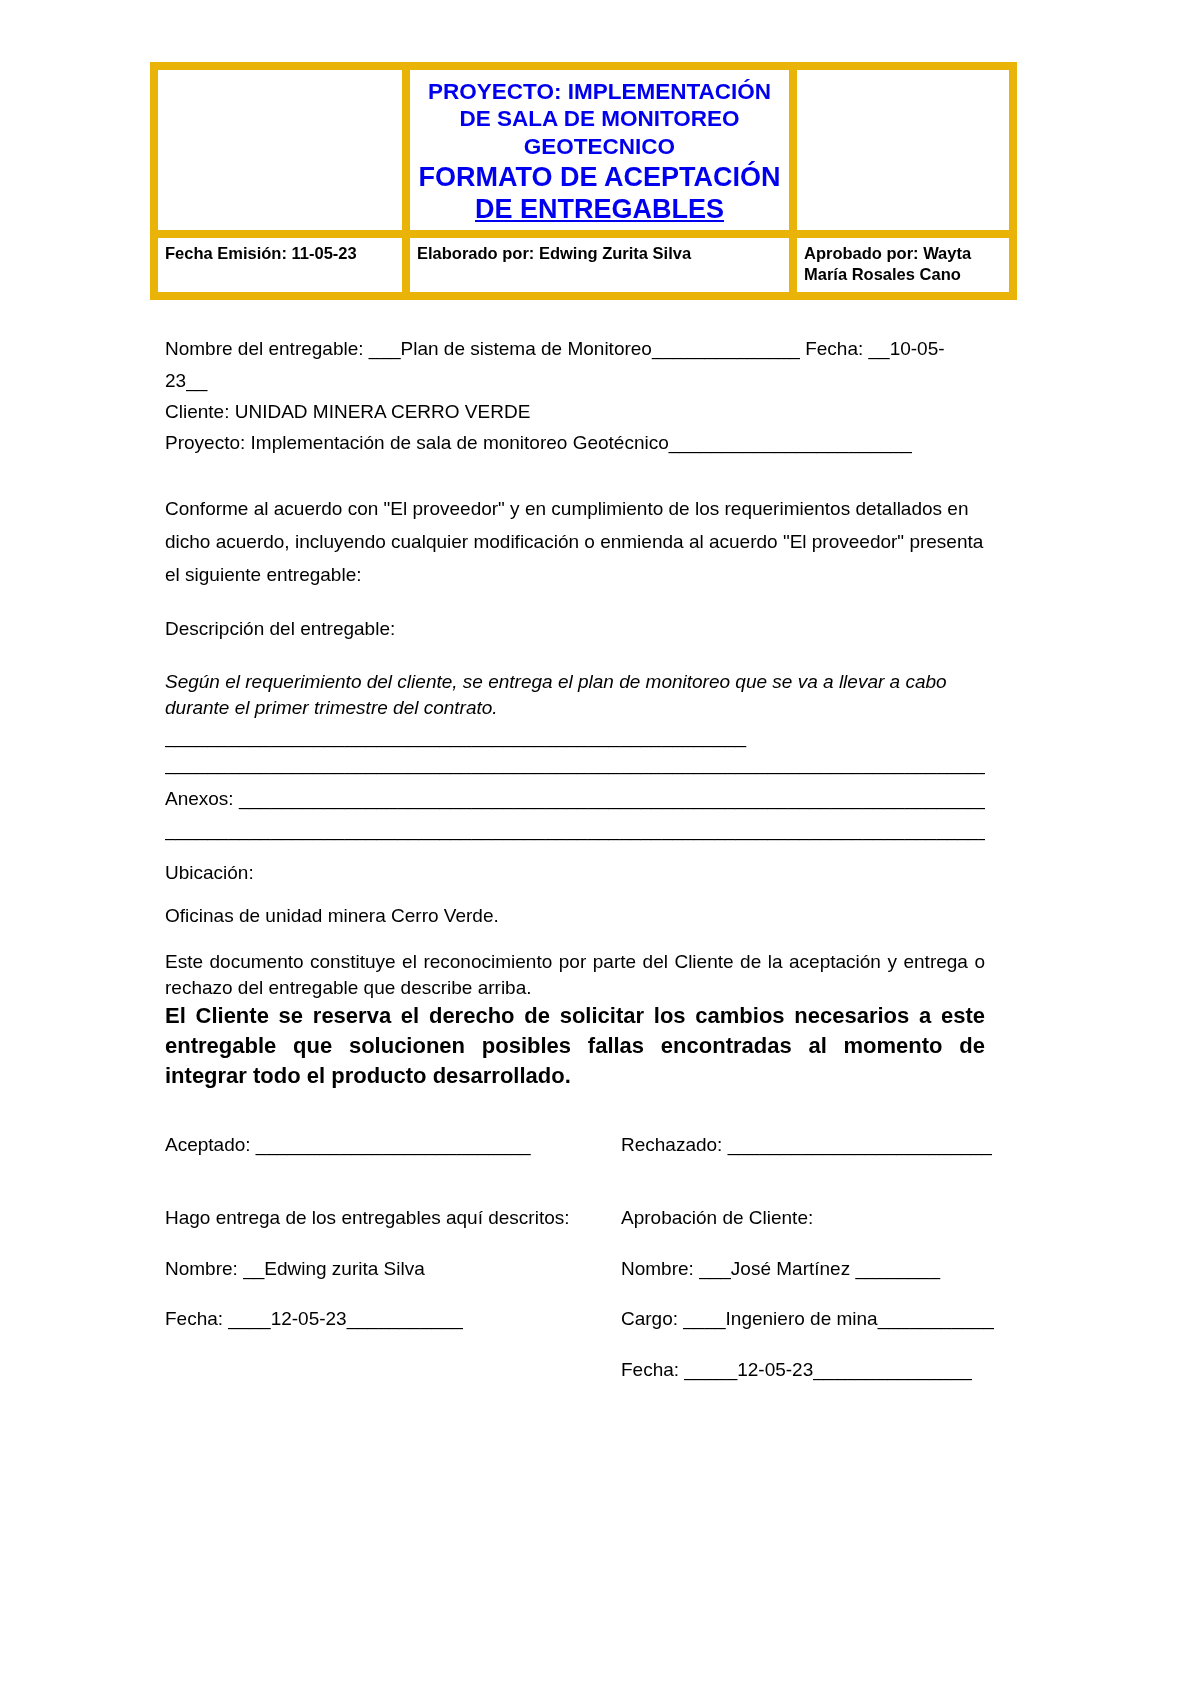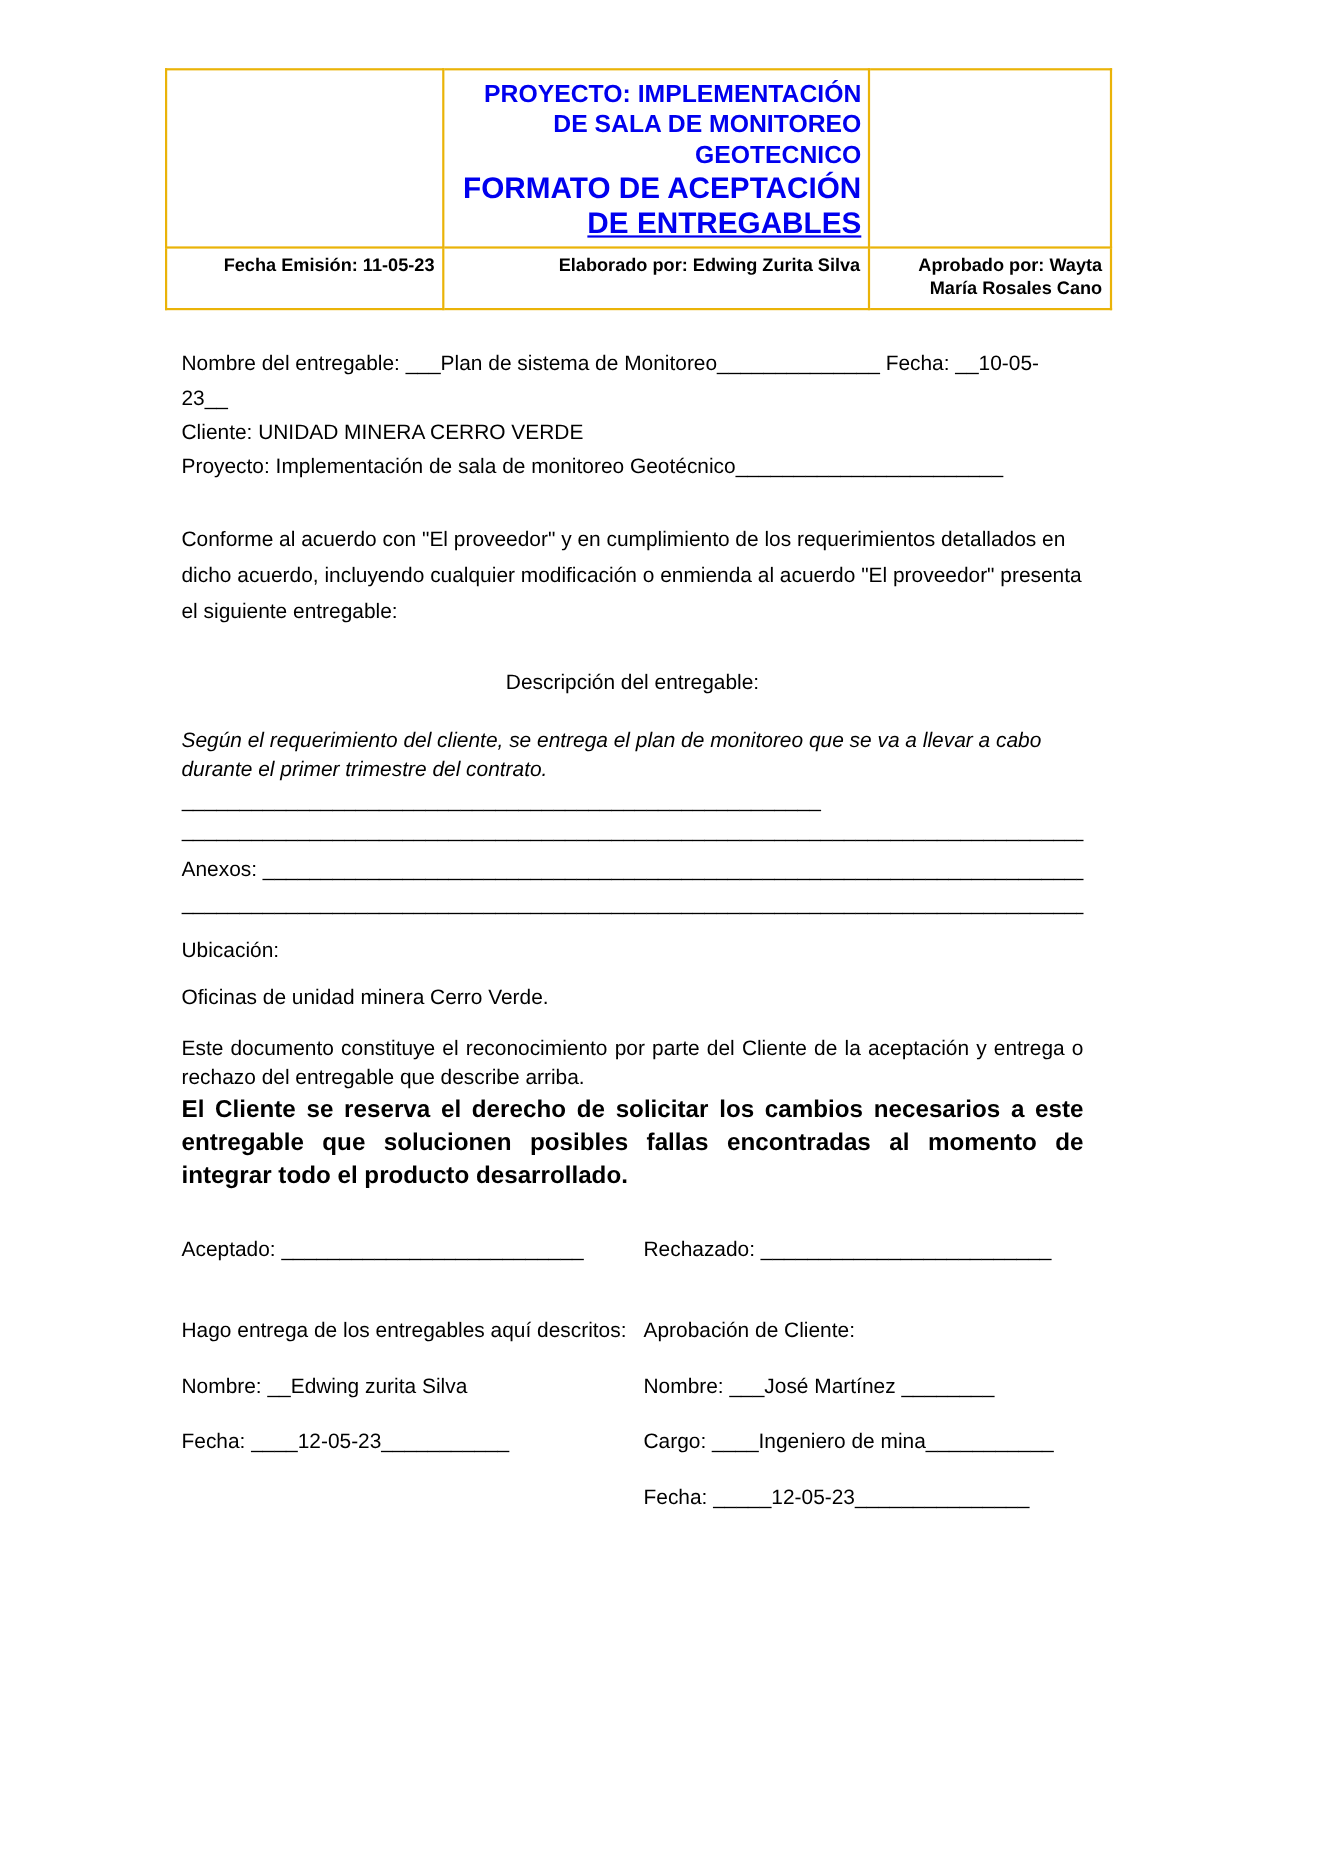--- a/index.html
+++ b/index.html
@@ -13,48 +13,48 @@
   .page {
     box-sizing: border-box;
     width: 1200px; height: 1696px;
     padding: 62px 215px 40px 165px;
     background: #ffffff;
     position: relative;
   }
 
   
   .header-table { border-collapse: collapse; width: 836px; margin-left: -15px; table-layout: fixed; }
-  .header-table td { border: 2px solid #eab308; vertical-align: top; box-sizing: border-box; text-align: right; }
+  .header-table td { border: 8px solid #eab308; vertical-align: top; box-sizing: border-box; }
   .col-a { width: 252px; }
   .col-b { width: 387px; }
   .col-c { width: 220px; }
   .title-cell { text-align: center; padding: 8px 6px 4px; height: 146px; vertical-align: middle; }
   .doc-title { color: var(--title-blue); font-weight: bold; font-size: 22.5px; line-height: 1.22; }
   .doc-subtitle { color: var(--title-blue); font-weight: bold; font-size: 27px; line-height: 1.18; margin-top: 2px; }
   .t-line { display: block; }
   .underlined { text-decoration: underline; }
   .meta-cell { font-weight: bold; font-size: 16.5px; line-height: 1.25; padding: 5px 7px 8px; }
 
   
   .content { width: 820px; }
   p { margin: 0; }
   .line { font-size: 19px; line-height: 1.65; }
   .fields { margin-top: 33px; }
   .intro { font-size: 19px; line-height: 1.75; margin-top: 33px; }
-  .label-line { margin-top: 32px; text-align: center; }
+  .label-line { margin-top: 22px; }
   .desc { font-size: 19px; line-height: 1.4; margin-top: 24px; font-style: italic; }
   .blank { font-size: 19px; line-height: 1.34; white-space: nowrap; overflow: hidden; margin-top: 2px; }
   .anexos-row { font-size: 19px; line-height: 1.65; margin-top: 6px; white-space: nowrap; overflow: hidden; }
   .blank.after-anexos { margin-top: 3px; }
   .ubicacion { margin-top: 14px; }
   .oficinas { margin-top: 12px; }
   .ack { font-size: 19px; line-height: 1.36; text-align: justify; margin-top: 18px; }
   .reserv { font-size: 22px; line-height: 1.36; text-align: justify; font-weight: bold; }
 
-  .two-col { display: flex; }
+  .two-col { display: flex; gap: 36px; }
   .col-left { flex: 0 0 420px; width: 420px; }
   .col-right { flex: 1; }
   .sig-accept { margin-top: 38px; }
   .handover { margin-top: 46px; }
   .sig-col p { margin: 0 0 26px; font-size: 19px; line-height: 1.3; white-space: nowrap; }
   .sig-accept p { white-space: nowrap; }
   b { font-weight: normal; }
 </style>
 </head>
 <body>

